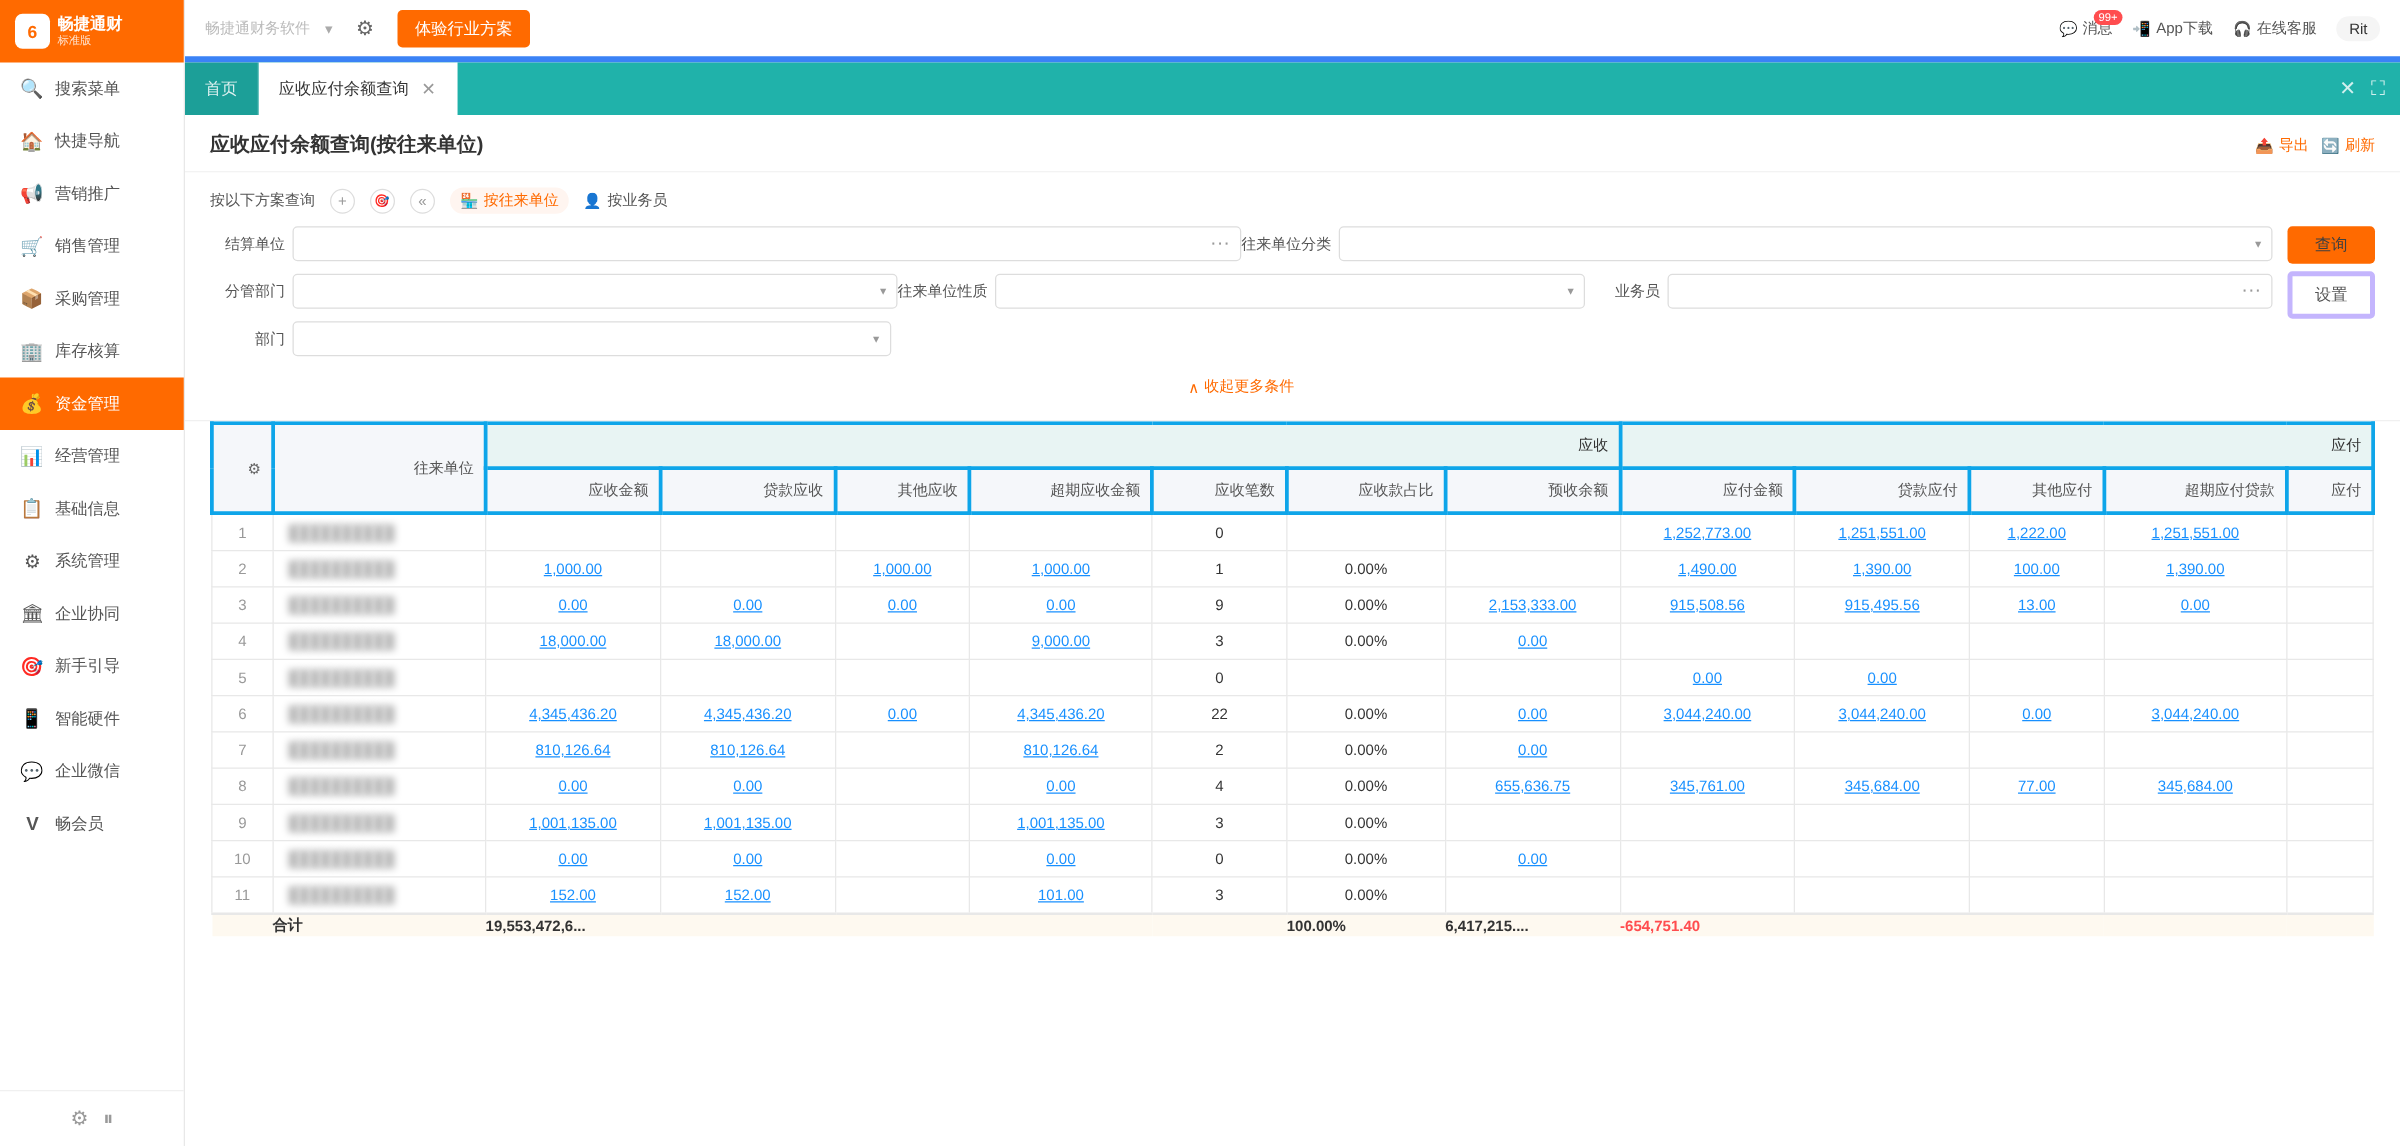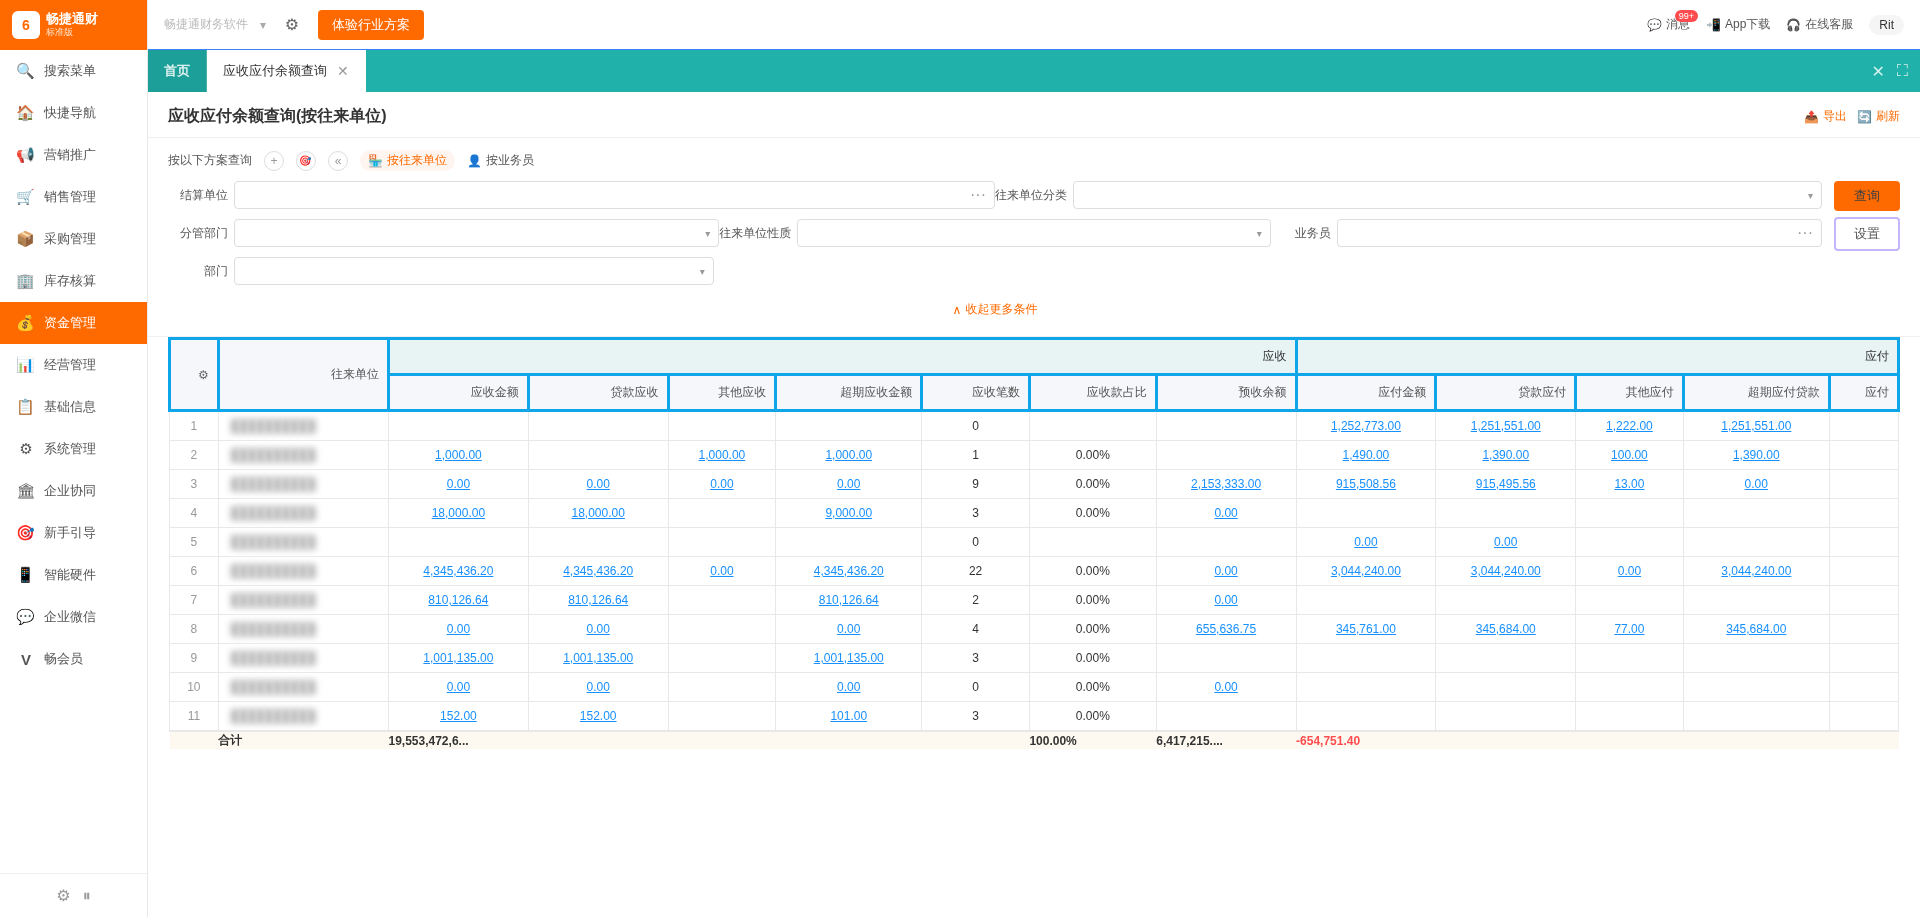--- a/index.html
+++ b/index.html
@@ -13,35 +13,35 @@
     .sidebar-logo-badge { font-size: 9px; color: rgba(255,255,255,0.8); }
     .sidebar-item { display: flex; align-items: center; gap: 8px; padding: 12px 16px; cursor: pointer; color: #555; font-size: 13px; }
     .sidebar-item.active { background: #ff6a00; color: #fff; border-radius: 0; }
     .sidebar-item-icon { font-size: 15px; width: 20px; text-align: center; }
     .sidebar-bottom { margin-top: auto; border-top: 1px solid #f0f0f0; display: flex; align-items: center; justify-content: center; gap: 12px; padding: 12px; }
 
     
     .main { flex: 1; display: flex; flex-direction: column; overflow: hidden; }
 
     
-    .topbar { height: 50px; background: #fff; display: flex; align-items: center; padding: 0 16px; border-bottom: 1px solid #3b82f6; gap: 12px; flex-shrink: 0; }
+    .topbar { height: 50px; background: #fff; display: flex; align-items: center; padding: 0 16px; border-bottom: 5px solid #3b82f6; gap: 12px; flex-shrink: 0; }
     .topbar-breadcrumb { display: flex; align-items: center; gap: 6px; color: #999; font-size: 12px; }
     .topbar-dropdown-icon { color: #999; cursor: pointer; }
     .topbar-gear { width: 28px; height: 28px; display: flex; align-items: center; justify-content: center; cursor: pointer; color: #666; font-size: 16px; }
     .topbar-trial-btn { background: #ff6a00; color: #fff; border: none; border-radius: 4px; padding: 6px 14px; font-size: 13px; cursor: pointer; white-space: nowrap; }
     .topbar-right { margin-left: auto; display: flex; align-items: center; gap: 16px; }
     .topbar-msg { display: flex; align-items: center; gap: 4px; color: #555; font-size: 12px; cursor: pointer; position: relative; }
     .topbar-msg-badge { background: #ff4d4f; color: #fff; font-size: 9px; border-radius: 8px; padding: 1px 4px; position: absolute; top: -6px; right: -8px; }
     .topbar-link { display: flex; align-items: center; gap: 4px; color: #555; font-size: 12px; cursor: pointer; }
     .topbar-user { font-size: 12px; color: #333; background: #f5f5f5; border-radius: 12px; padding: 3px 10px; }
 
     
     .tabbar { height: 42px; background: #20b2aa; display: flex; align-items: stretch; flex-shrink: 0; }
     .tab-item { display: flex; align-items: center; padding: 0 16px; gap: 6px; font-size: 13px; color: rgba(255,255,255,0.85); cursor: pointer; border-right: 1px solid rgba(255,255,255,0.2); }
-    .tab-item.home { background: rgba(0,0,0,0.1); font-weight: bold; }
+    .tab-item.home { background: rgba(0,0,0,0.1); }
     .tab-item.active { background: #fff; color: #333; }
     .tab-close { font-size: 14px; color: #999; margin-left: 4px; }
     .tabbar-actions { margin-left: auto; display: flex; align-items: center; padding: 0 12px; gap: 12px; }
     .tabbar-action-icon { color: rgba(255,255,255,0.8); font-size: 16px; cursor: pointer; }
 
     
     .content { flex: 1; background: #fff; overflow: hidden; display: flex; flex-direction: column; }
 
     
     .page-header { padding: 14px 20px 10px; display: flex; align-items: center; border-bottom: 1px solid #f0f0f0; flex-shrink: 0; }
@@ -61,21 +61,21 @@
     .scheme-item2 { display: flex; align-items: center; gap: 4px; color: #555; font-size: 12px; padding: 2px 8px; cursor: pointer; }
 
     .filter-field { display: flex; align-items: center; flex: 1; min-width: 0; }
     .filter-field-label { font-size: 12px; color: #555; white-space: nowrap; margin-right: 6px; min-width: 60px; text-align: right; }
     .filter-input { flex: 1; height: 28px; border: 1px solid #ddd; border-radius: 4px; padding: 0 8px; font-size: 12px; display: flex; align-items: center; justify-content: space-between; cursor: pointer; background: #fff; position: relative; }
     .filter-input-dots { color: #999; font-size: 16px; }
     .filter-select { flex: 1; height: 28px; border: 1px solid #ddd; border-radius: 4px; padding: 0 8px; font-size: 12px; display: flex; align-items: center; justify-content: space-between; cursor: pointer; background: #fff; }
     .filter-select-arrow { color: #999; font-size: 10px; }
     .filter-more { display: flex; align-items: center; justify-content: center; gap: 4px; color: #ff6a00; font-size: 12px; cursor: pointer; padding: 6px 0; }
     .query-btn { background: #ff6a00; color: #404040; border: none; border-radius: 4px; padding: 6px 18px; font-size: 13px; cursor: pointer; }
-    .settings-btn { background: #fff; color: #555; border: 2px solid #c4b5fd; border-radius: 4px; padding: 6px 18px; font-size: 13px; cursor: pointer; text-align: right; }
+    .settings-btn { background: #fff; color: #555; border: 4px solid #c4b5fd; border-radius: 4px; padding: 6px 18px; font-size: 13px; cursor: pointer; text-align: right; }
     .filter-actions-col { display: flex; flex-direction: column; gap: 6px; }
 
     
     .table-area { flex: 1; overflow: auto; padding: 0 20px 20px; }
     table { width: 100%; border-collapse: collapse; font-size: 12px; }
     thead tr th { background: #f5f7fa; padding: 8px 8px; text-align: right; border: 3px solid #0ea5e9; font-weight: normal; color: #555; white-space: nowrap; }
     thead tr th.group-header { background: #e8f4f3; color: #333; }
     tbody tr td { padding: 7px 8px; border: 1px solid #e8e8e8; text-align: center; color: #333; white-space: nowrap; }
     tbody tr td.partner-name { text-align: left; padding-left: 12px; }
     tbody tr td.number-link { color: #1890ff; cursor: pointer; text-decoration: underline; }

